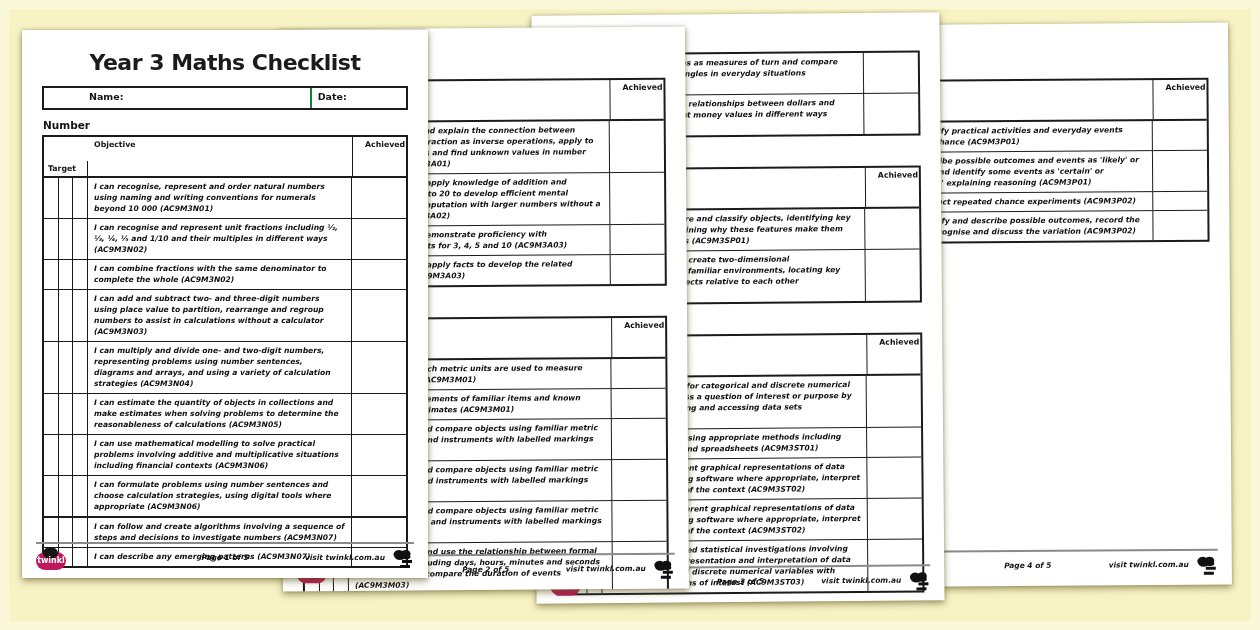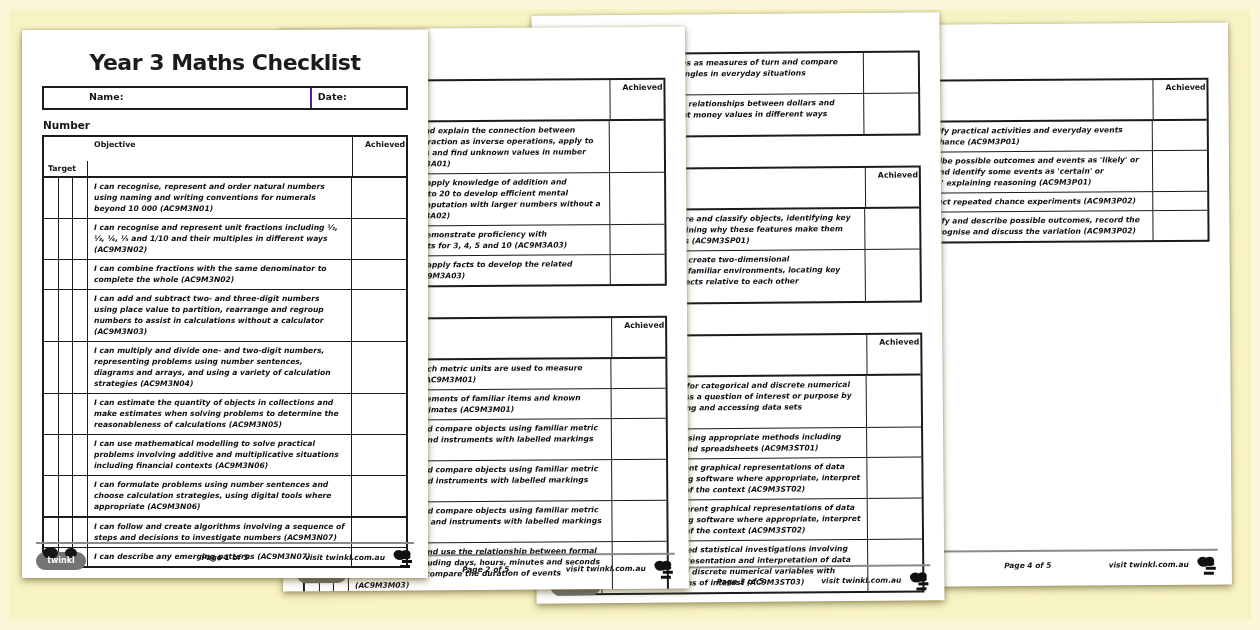--- a/index.html
+++ b/index.html
@@ -23,21 +23,21 @@
   .p4{left:822px;top:24px;width:408px;height:562px;z-index:10;transform:rotate(-0.4deg);}
 
   .title{
     margin:20px 0 0 0;text-align:center;font-size:22px;font-weight:bold;
     letter-spacing:-0.5px;color:#1b1b1b;
   }
   .namedate{
     display:flex;border:2px solid #1b1b1b;height:20px;margin-top:11px;align-items:stretch;
   }
   .nd{font-weight:bold;font-size:9.5px;padding:3px 0 0 6px;box-sizing:border-box;}
-  .nd.name{flex:2.5;border-right:2px solid #4c1d95;padding-left:45px;}
+  .nd.name{flex:2.5;border-right:2px solid #15803d;padding-left:45px;}
   .nd.date{flex:1;}
 
   .sec-heading{font-weight:bold;font-size:10.5px;margin:9px 0 4px 1px;}
   .table{border:2px solid #1b1b1b;}
   .thead{display:flex;border-bottom:2px solid #1b1b1b;font-weight:bold;font-size:7.8px;}
   .thead .c-t{width:44px;border-right:1px solid #1b1b1b;padding:3px 4px;box-sizing:border-box;margin-top:24px;}
   .thead .c-o{flex:1;padding:3px 6px;}
   .thead .c-a{width:54px;border-left:1px solid #1b1b1b;padding:3px 12px;box-sizing:border-box;}
   .row{display:flex;border-bottom:1px solid #1b1b1b;align-items:stretch;}
   .row:last-child{border-bottom:none;}
@@ -48,21 +48,21 @@
     flex:1;padding:3px 6px 4px 6px;font-size:7.6px;line-height:11px;
     font-weight:bold;font-style:italic;color:#101010;
   }
   .ach{width:54px;border-left:1px solid #1b1b1b;}
 
   .footer{
     position:absolute;left:14px;right:14px;bottom:7px;height:27px;
     border-top:2px solid #8a8a8a;display:flex;align-items:center;
   }
   .cloud{
-    position:relative;width:50px;height:18px;background:#737373;border-radius:9px;margin-top:7px;
+    position:relative;width:30px;height:18px;background:#be185d;border-radius:9px;margin-top:7px;
   }
   .cloud::before{content:"";position:absolute;left:7px;top:-5px;width:15px;height:12px;background:#161616;border-radius:50%;}
   .cloud::after{content:"";position:absolute;right:9px;top:-4px;width:12px;height:10px;background:#161616;border-radius:50%;}
   .cloud span{position:relative;z-index:1;display:block;color:#fff;font-size:8px;font-weight:bold;text-align:center;line-height:18px;}
   .pgnum{position:absolute;left:0;right:0;text-align:center;font-size:7.5px;font-weight:bold;font-style:italic;}
   .visit{margin-left:auto;font-size:7.5px;font-weight:bold;font-style:italic;margin-right:5px;position:relative;z-index:1;}
   .stamp{width:24px;height:24px;margin-top:2px;position:relative;z-index:1;}
 
   .pad26{height:26px;} .pad30{height:30px;}
 </style>

